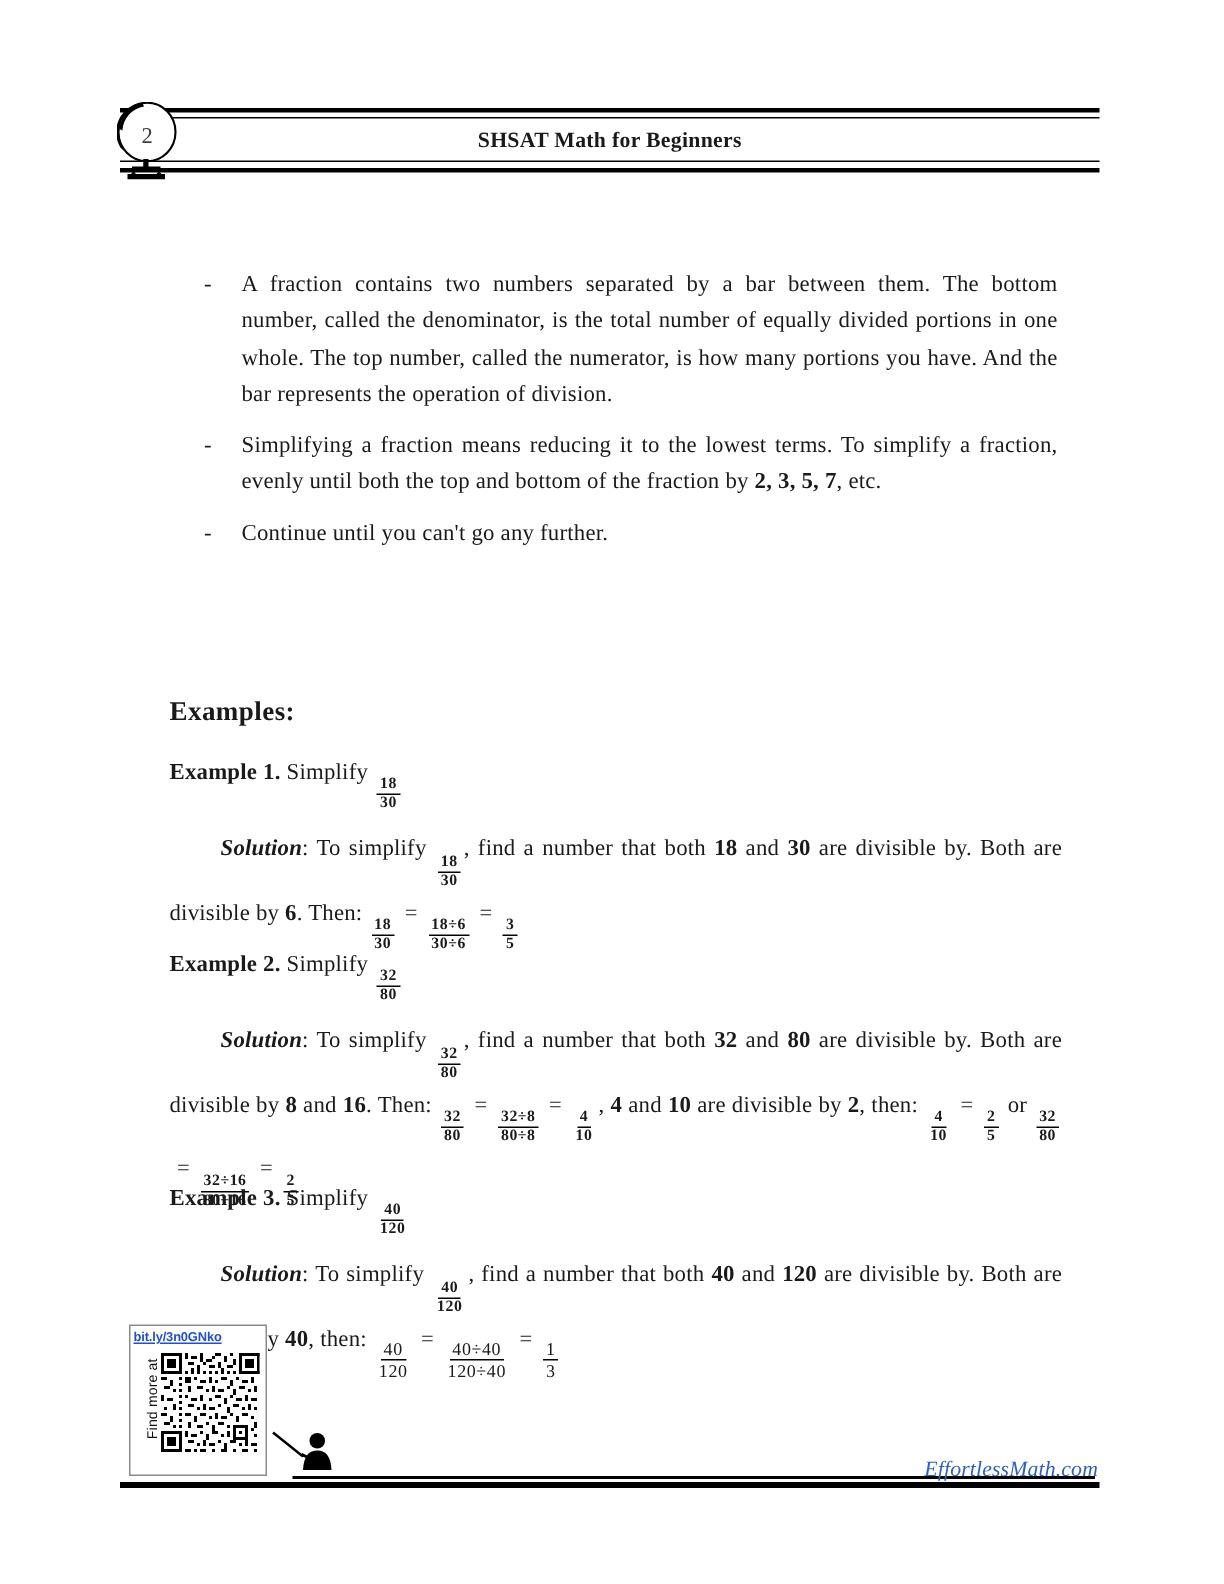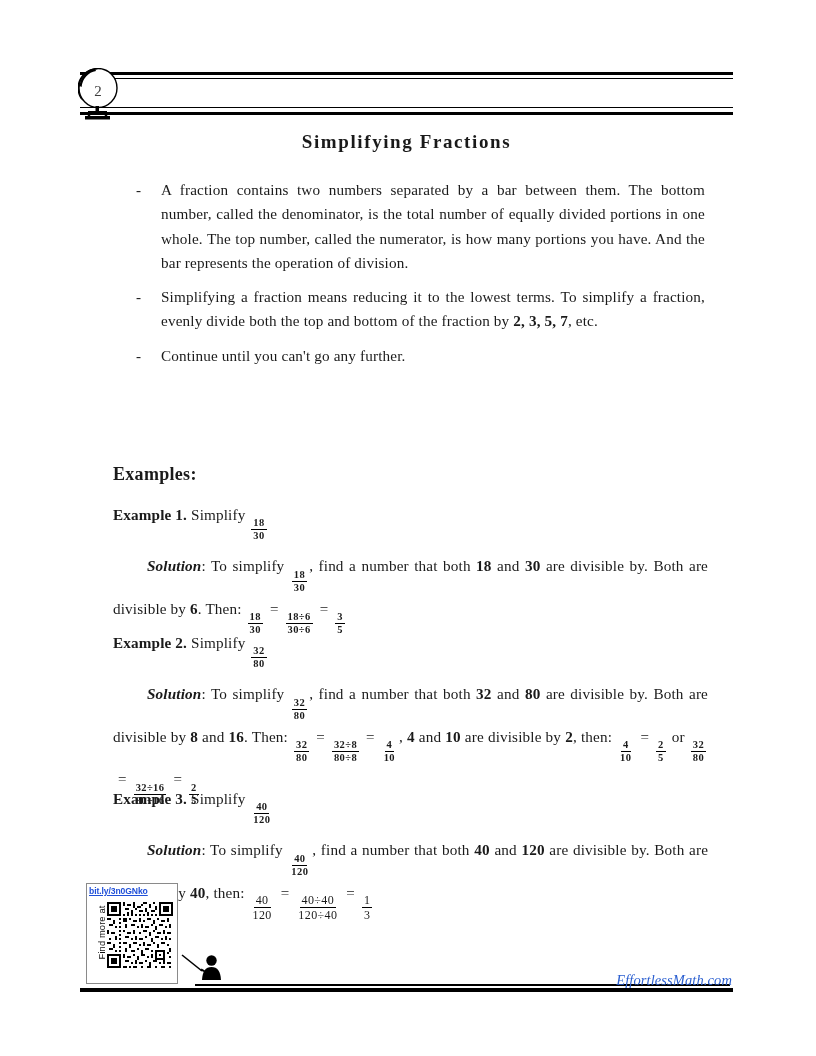--- a/index.html
+++ b/index.html
@@ -264,50 +264,50 @@
   }
 </style>
 </head>
 <body>
 
 <div class="page">
 
   <div class="header">
     <div class="rule-thick hdr-rule-1"></div>
     <div class="rule-thin hdr-rule-2"></div>
+    <div class="header-title">SHSAT Math for Beginners</div>
     <div class="rule-thin hdr-rule-3"></div>
     <div class="rule-thick hdr-rule-4"></div>
   </div>
 
   <div class="globe">
     <svg width="48" height="62" viewBox="0 0 48 62" xmlns="http://www.w3.org/2000/svg">
       <ellipse cx="20" cy="20" rx="19" ry="19.5" fill="#ffffff" stroke="#000" stroke-width="1.4"></ellipse>
       <path d="M 20 1.2 A 19 19.5 0 0 0 5.2 33 L 2.4 30.5 A 19 19.5 0 0 1 17 0.6 Z" fill="#000"></path>
       <path d="M 1.6 18 A 19 19.5 0 0 1 17 0.6 L 18 3 A 17 17.5 0 0 0 3.6 19 Z" fill="#000"></path>
       <rect x="17.5" y="38" width="3.5" height="6" fill="#000"></rect>
       <rect x="10" y="43" width="19" height="3" fill="#000"></rect>
       <rect x="7" y="48" width="25" height="3.5" fill="#000"></rect>
       <path d="M 11 46 L 9 48.5 L 13 48.5 Z" fill="#000"></path>
       <path d="M 28 46 L 30 48.5 L 26 48.5 Z" fill="#000"></path>
     </svg>
     <div class="globe-num">2</div>
   </div>
 
-  <div class="section-title">Simplifying Fractions</div>
 
   <div class="bullets">
 
     <div class="bullet">
       <span class="dash">-</span>
       <span>A fraction contains two numbers separated by a bar between them. The bottom number, called the denominator, is the total number of equally divided portions in one whole. The top number, called the numerator, is how many portions you have. And the bar represents the operation of division.</span>
     </div>
 
     <div class="bullet">
       <span class="dash">-</span>
-      <span>Simplifying a fraction means reducing it to the lowest terms. To simplify a fraction, evenly divide both the top and bottom of the fraction by </span><span class="b">2, 3, 5, 7</span><span>, etc.</span>
+      <span>Simplifying a fraction means reducing it to the lowest terms. To simplify a fraction, evenly until both the top and bottom of the fraction by </span><span class="b">2, 3, 5, 7</span><span>, etc.</span>
     </div>
 
     <div class="bullet">
       <span class="dash">-</span>
       <span>Continue until you can't go any further.</span>
     </div>
 
   </div>
 
   <div class="examples-heading">Examples:</div>

